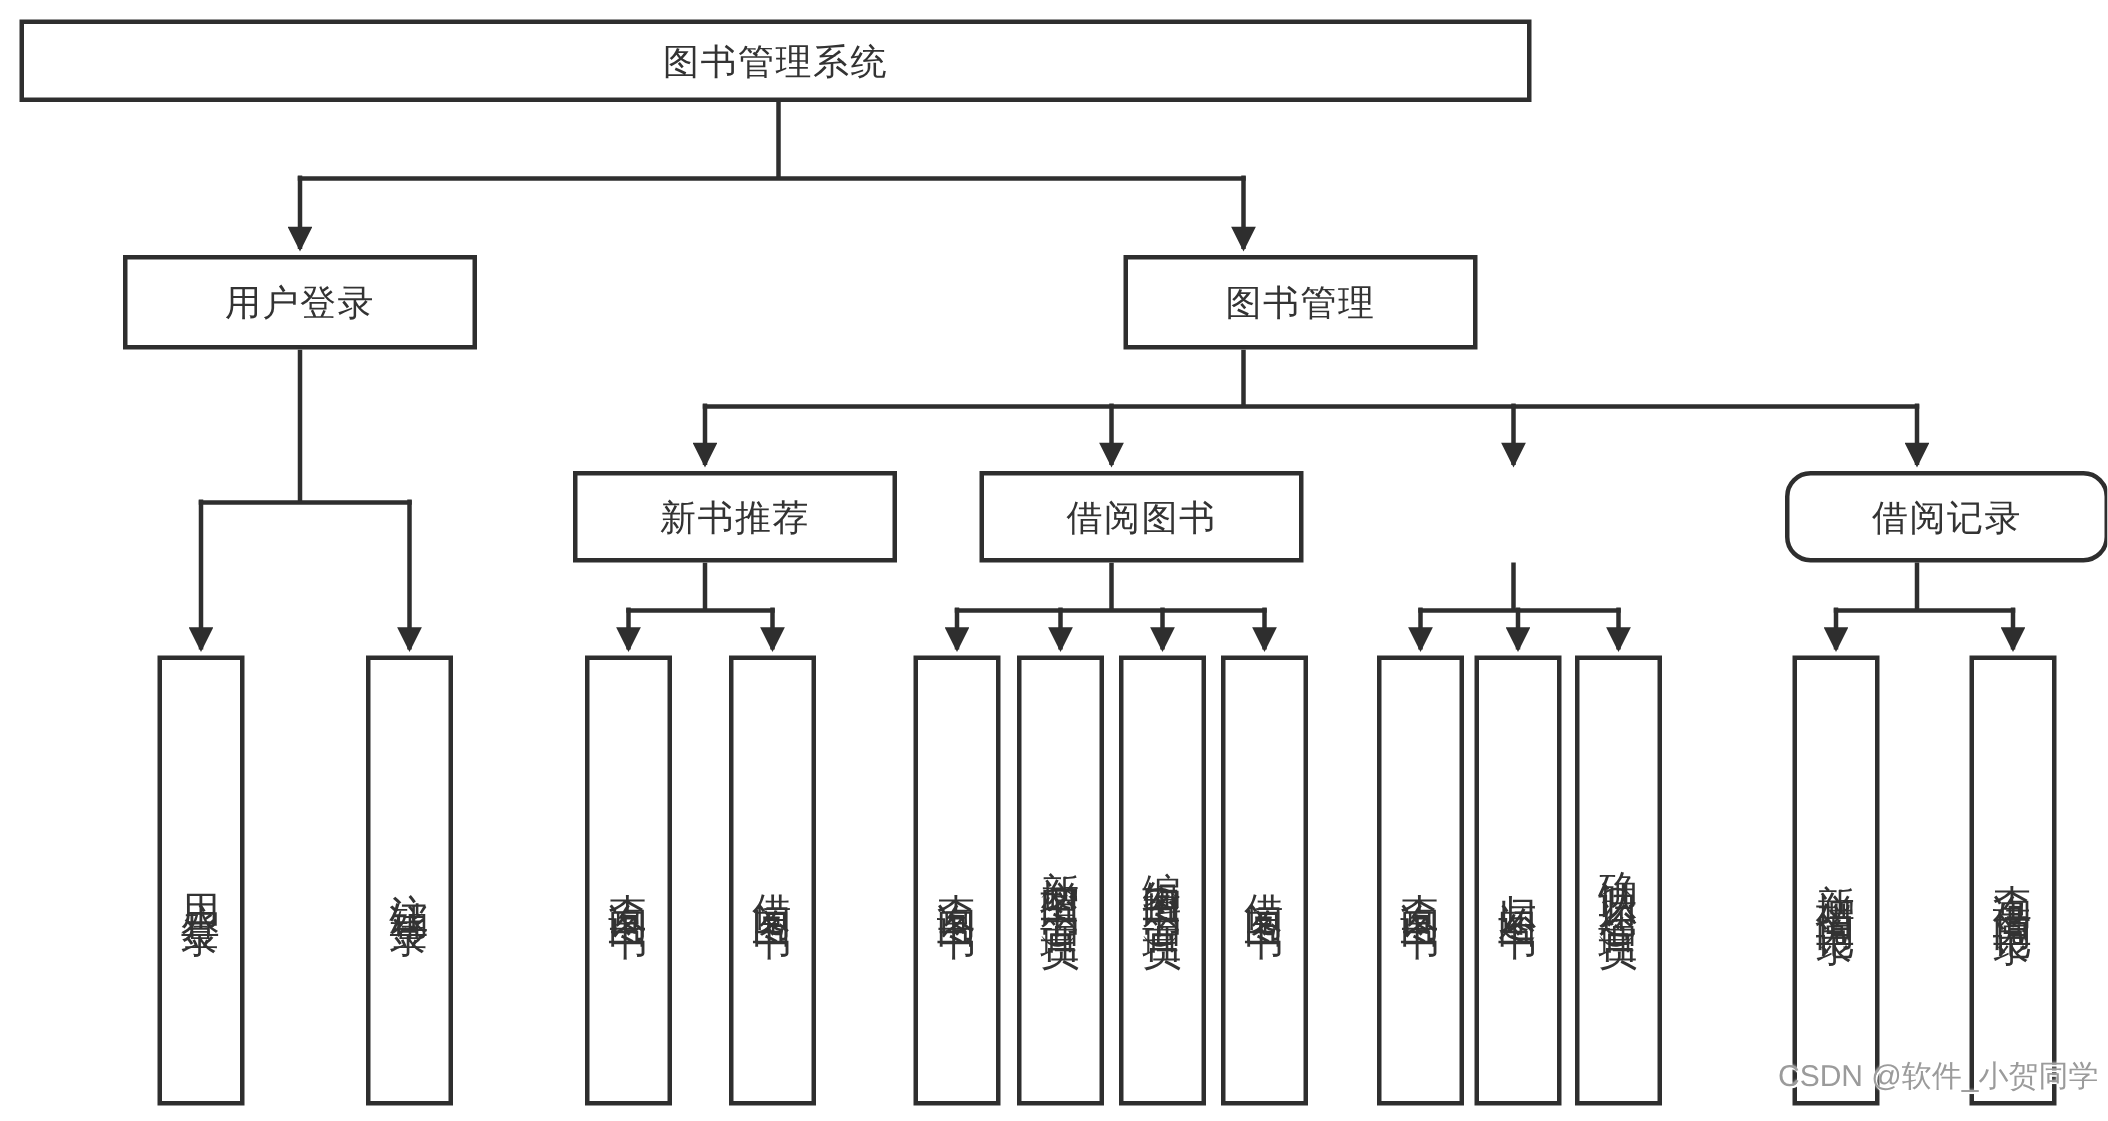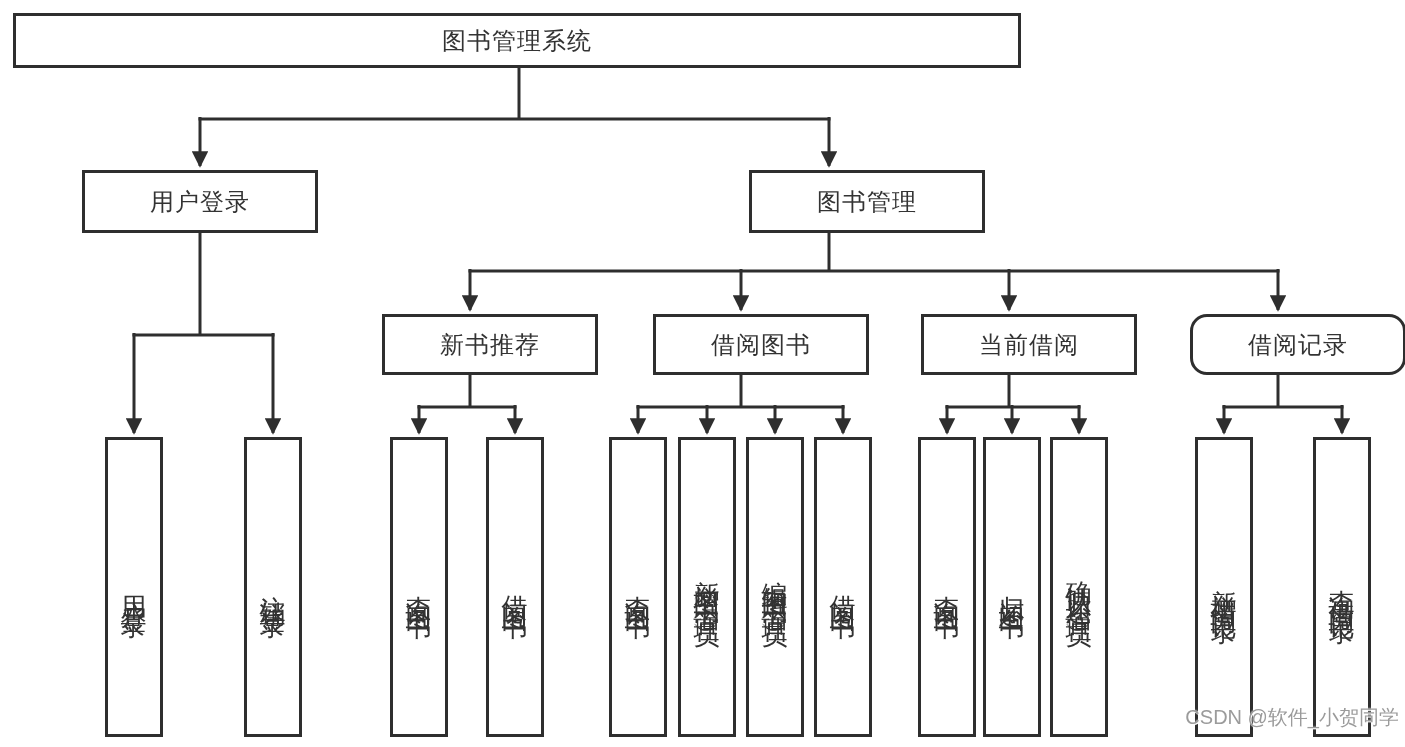--- a/index.html
+++ b/index.html
@@ -149,23 +149,20 @@
   <div class="box n-l1b">
     <span class="h-label">图书管理</span>
   </div>
 
   <div class="box n-l2 n-l2a">
     <span class="h-label">新书推荐</span>
   </div>
   <div class="box n-l2 n-l2b">
     <span class="h-label">借阅图书</span>
   </div>
-  <div class="box n-l2 n-l2c">
-    <span class="h-label">当前借阅</span>
-  </div>
   <div class="box n-l2 n-l2d">
     <span class="h-label">借阅记录</span>
   </div>
 
   <div class="box leaf v-box lf-1">用户登录</div>
   <div class="box leaf v-box lf-2">注销登录</div>
 
   <div class="box leaf v-box lf-3">查询图书</div>
   <div class="box leaf v-box lf-4">借阅图书</div>
 

